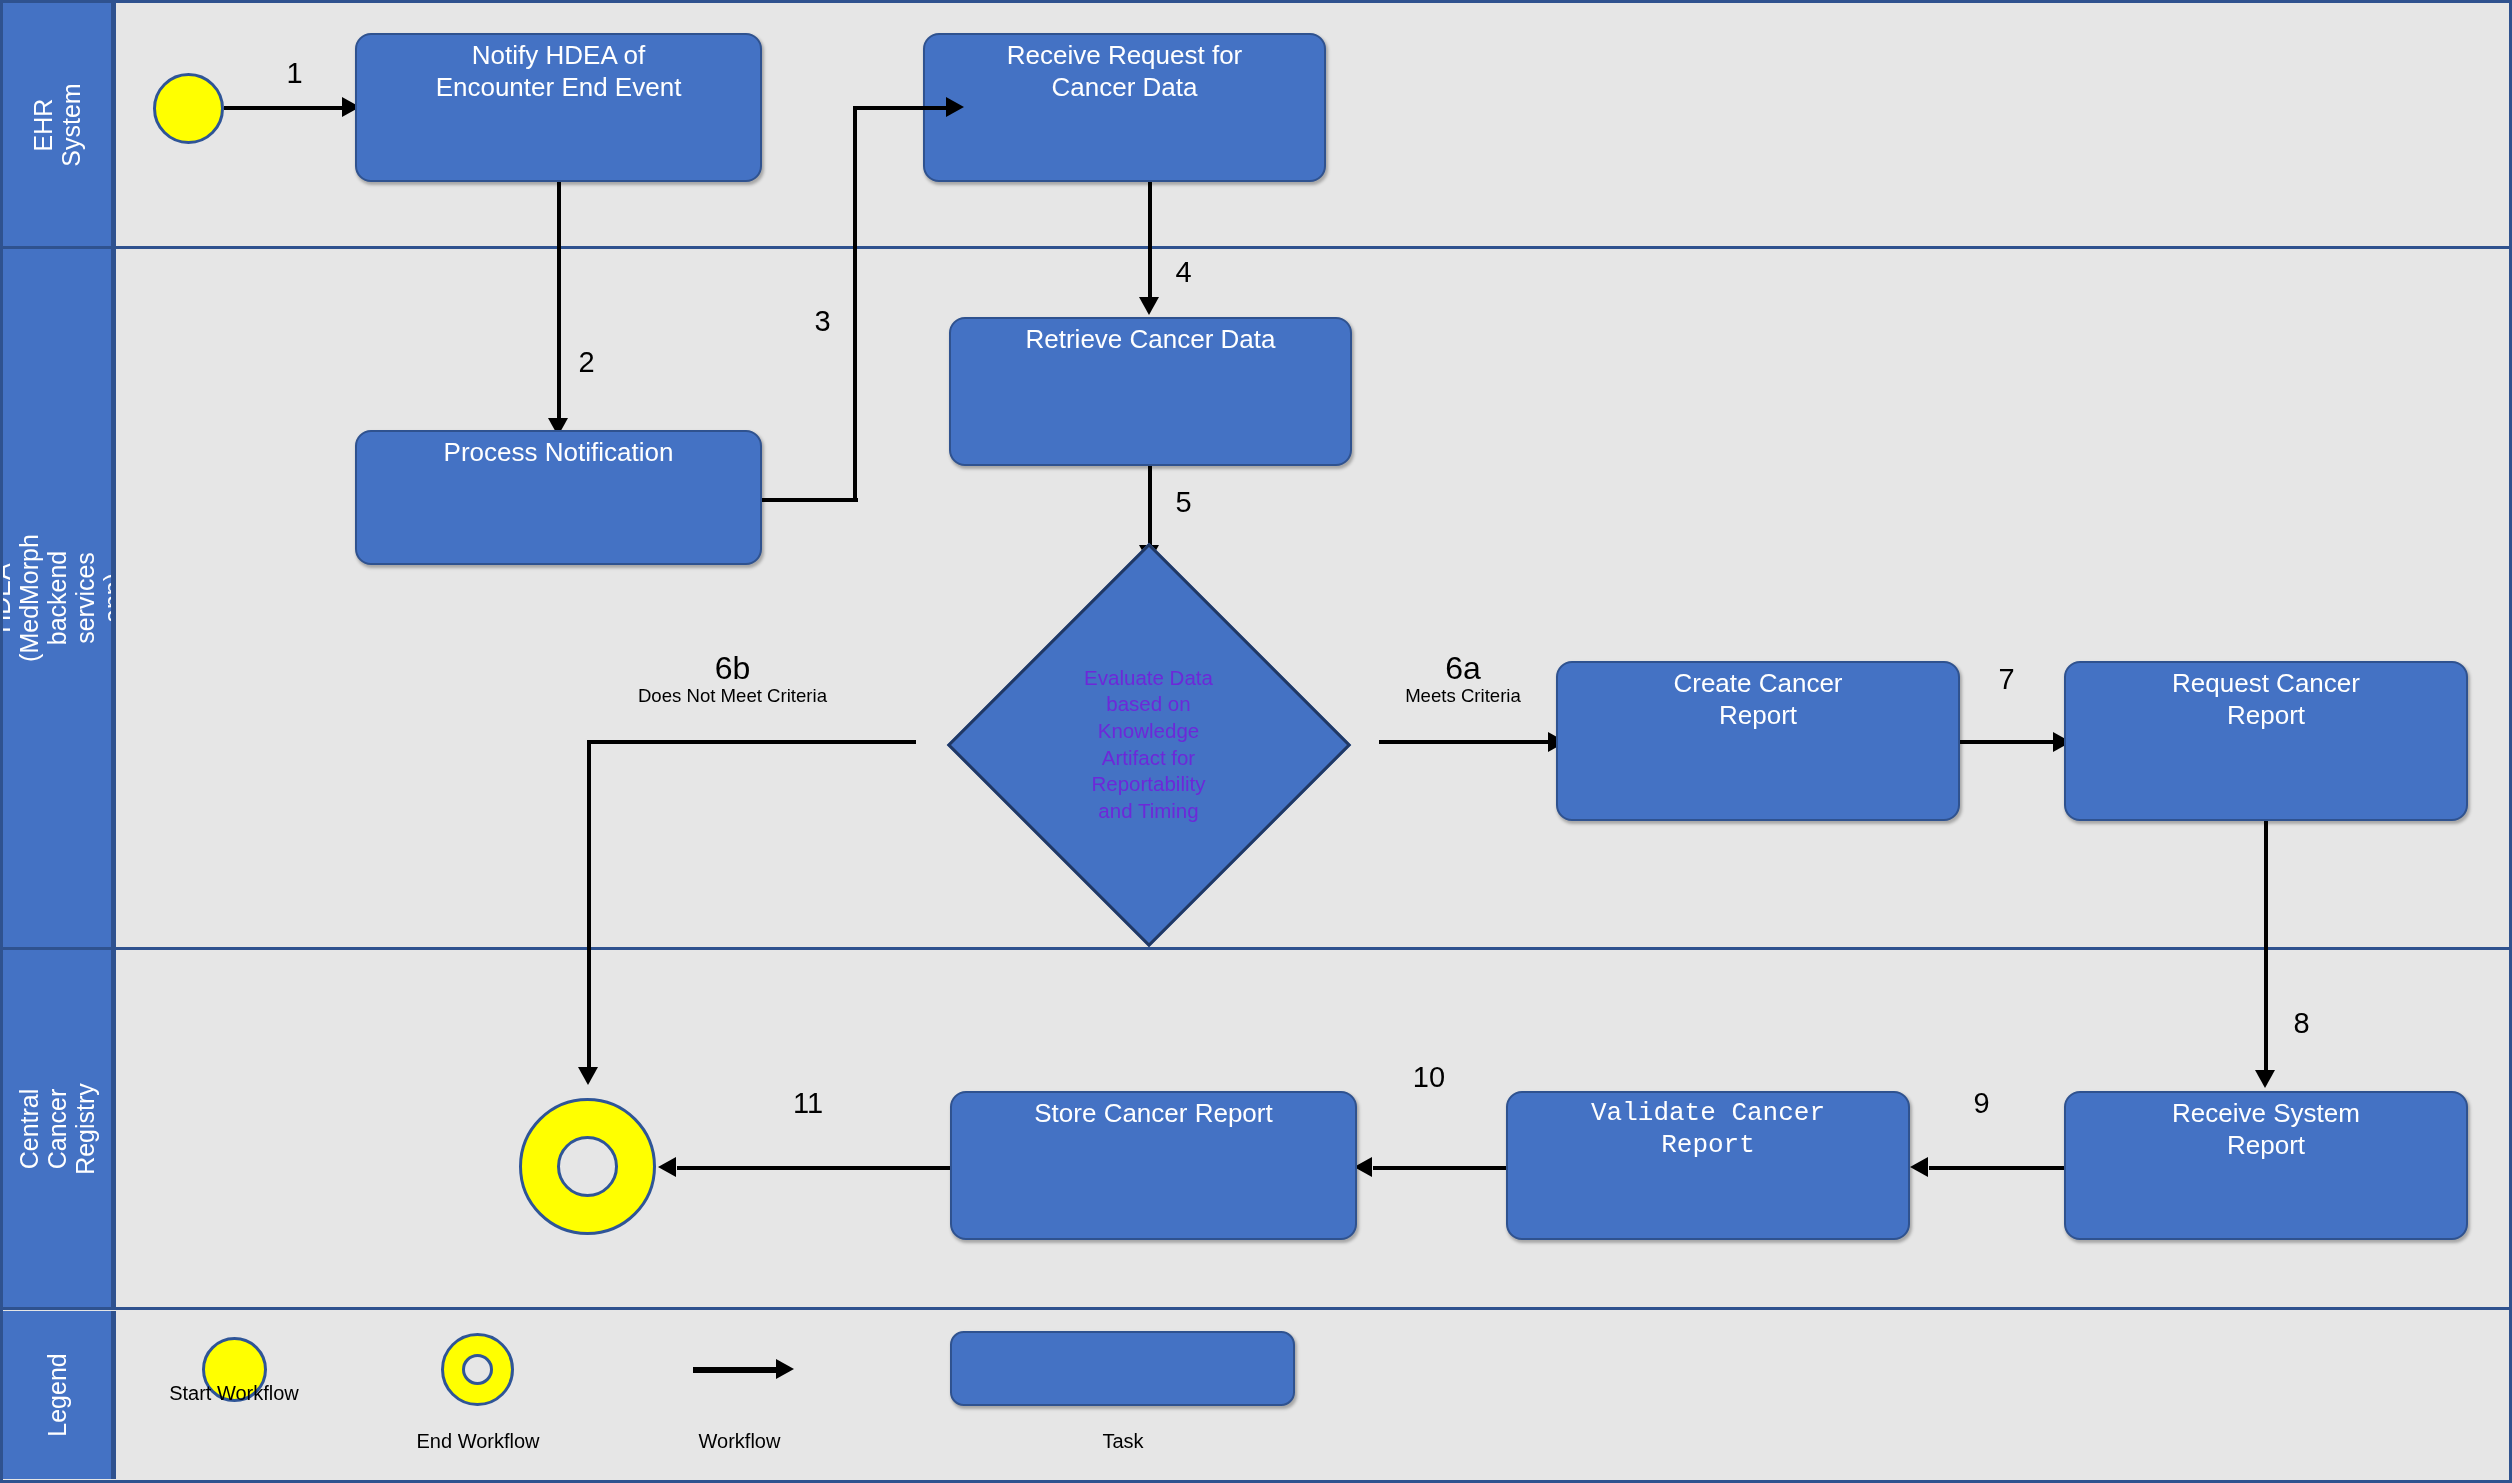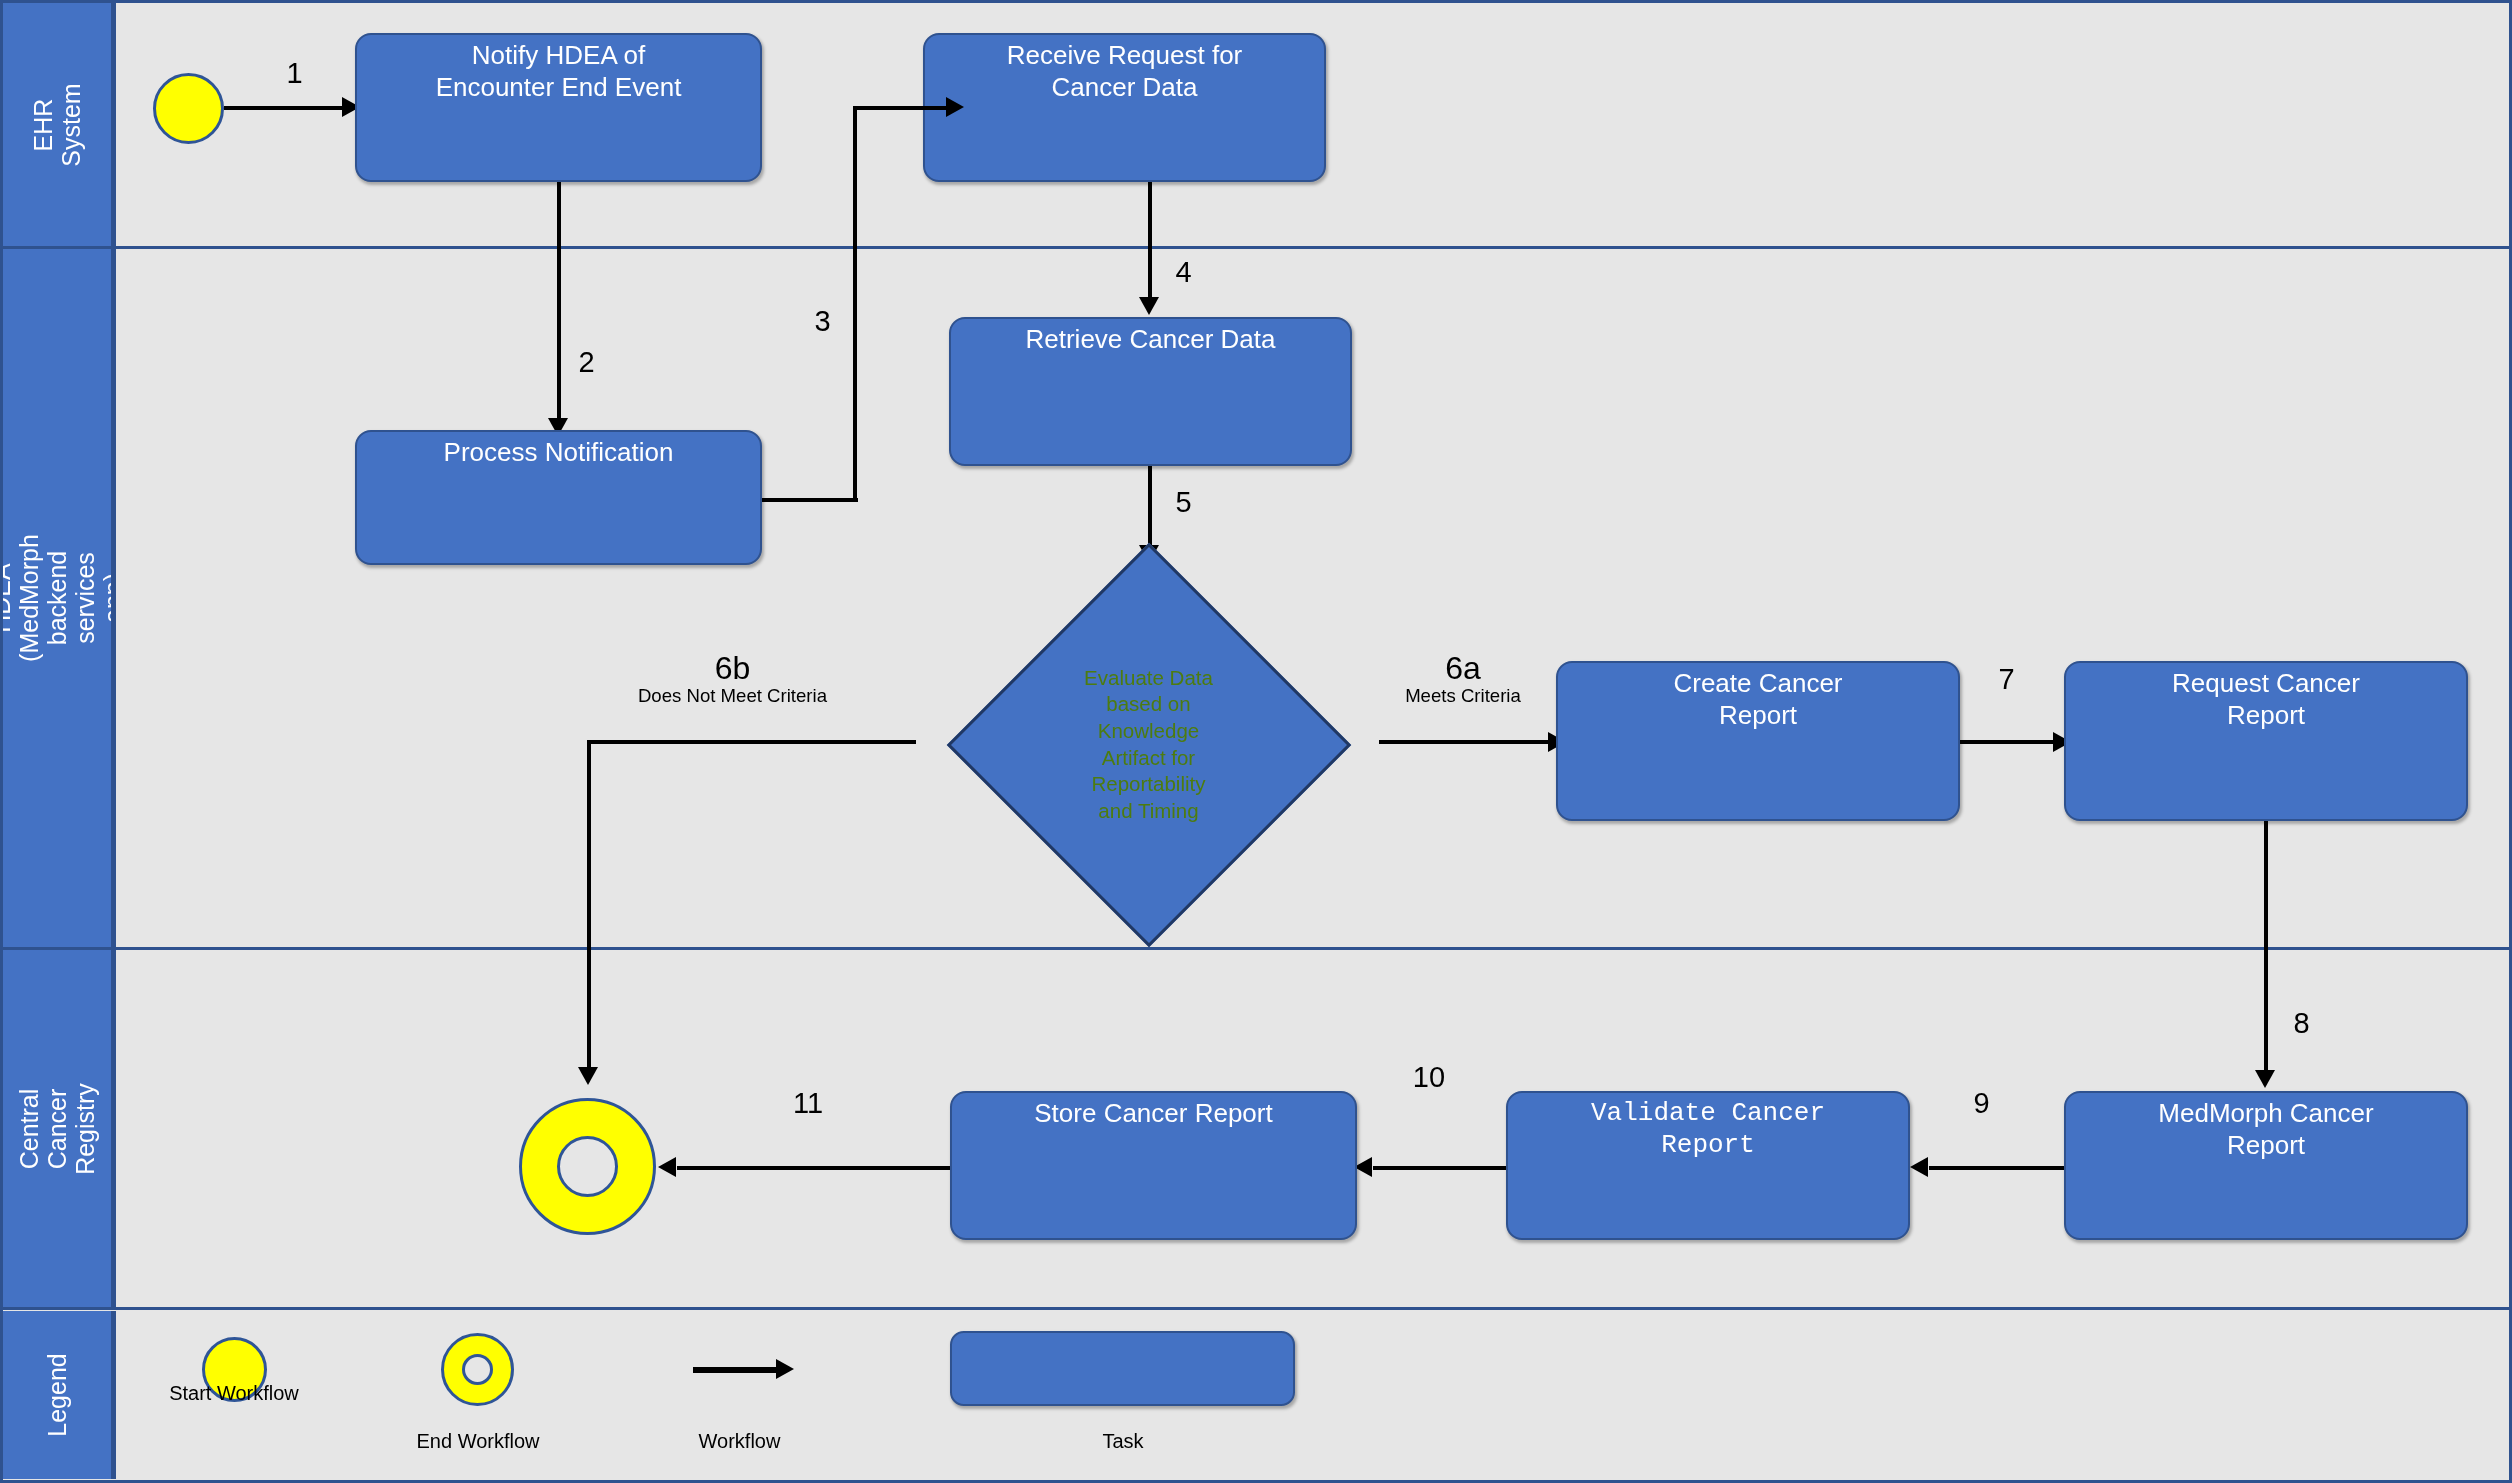--- a/index.html
+++ b/index.html
@@ -78,21 +78,21 @@
   .diamond-shape{
     position:absolute;
     inset:0;
     background:#4472c4;
     border:3.1px solid #203864;
     transform:rotate(45deg);
     box-sizing:border-box;
   }
   .diamond-text{
     position:relative;
-    color:#4d7c0f;
+    color:#6d28d9;
     font-size:20.5px;
     line-height:1.3;
     text-align:center;
     width:78%;
     white-space:pre-line;
   }
 
   .start-node{
     position:absolute;
     background:#ffff00;
@@ -272,21 +272,21 @@
   <div class="node" style="left:2061px;top:658px;width:404px;height:160px;">
     <span style="white-space:pre-line;">Request Cancer
 Report</span>
   </div>
 
   <div class="conn v" style="left:2261px;top:818px;height:261px;"></div>
   <div class="arrow down" style="left:2252px;top:1067px;"></div>
   <div class="step-label" style="left:2280px;top:1006px;width:37px;">8</div>
 
   <div class="node" style="left:2061px;top:1088px;width:404px;height:149px;">
-    <span style="white-space:pre-line;">MedMorph Cancer
+    <span style="white-space:pre-line;">Receive System
 Report</span>
   </div>
 
   <div class="conn h" style="left:1926px;top:1163px;width:135px;"></div>
   <div class="arrow left" style="left:1907px;top:1154px;"></div>
   <div class="step-label" style="left:1960px;top:1086px;width:37px;">9</div>
 
   <div class="node" style="left:1503px;top:1088px;width:404px;height:149px;font-family:Liberation Mono, monospace;">
     <span style="white-space:pre-line;">Validate Cancer
 Report</span>

